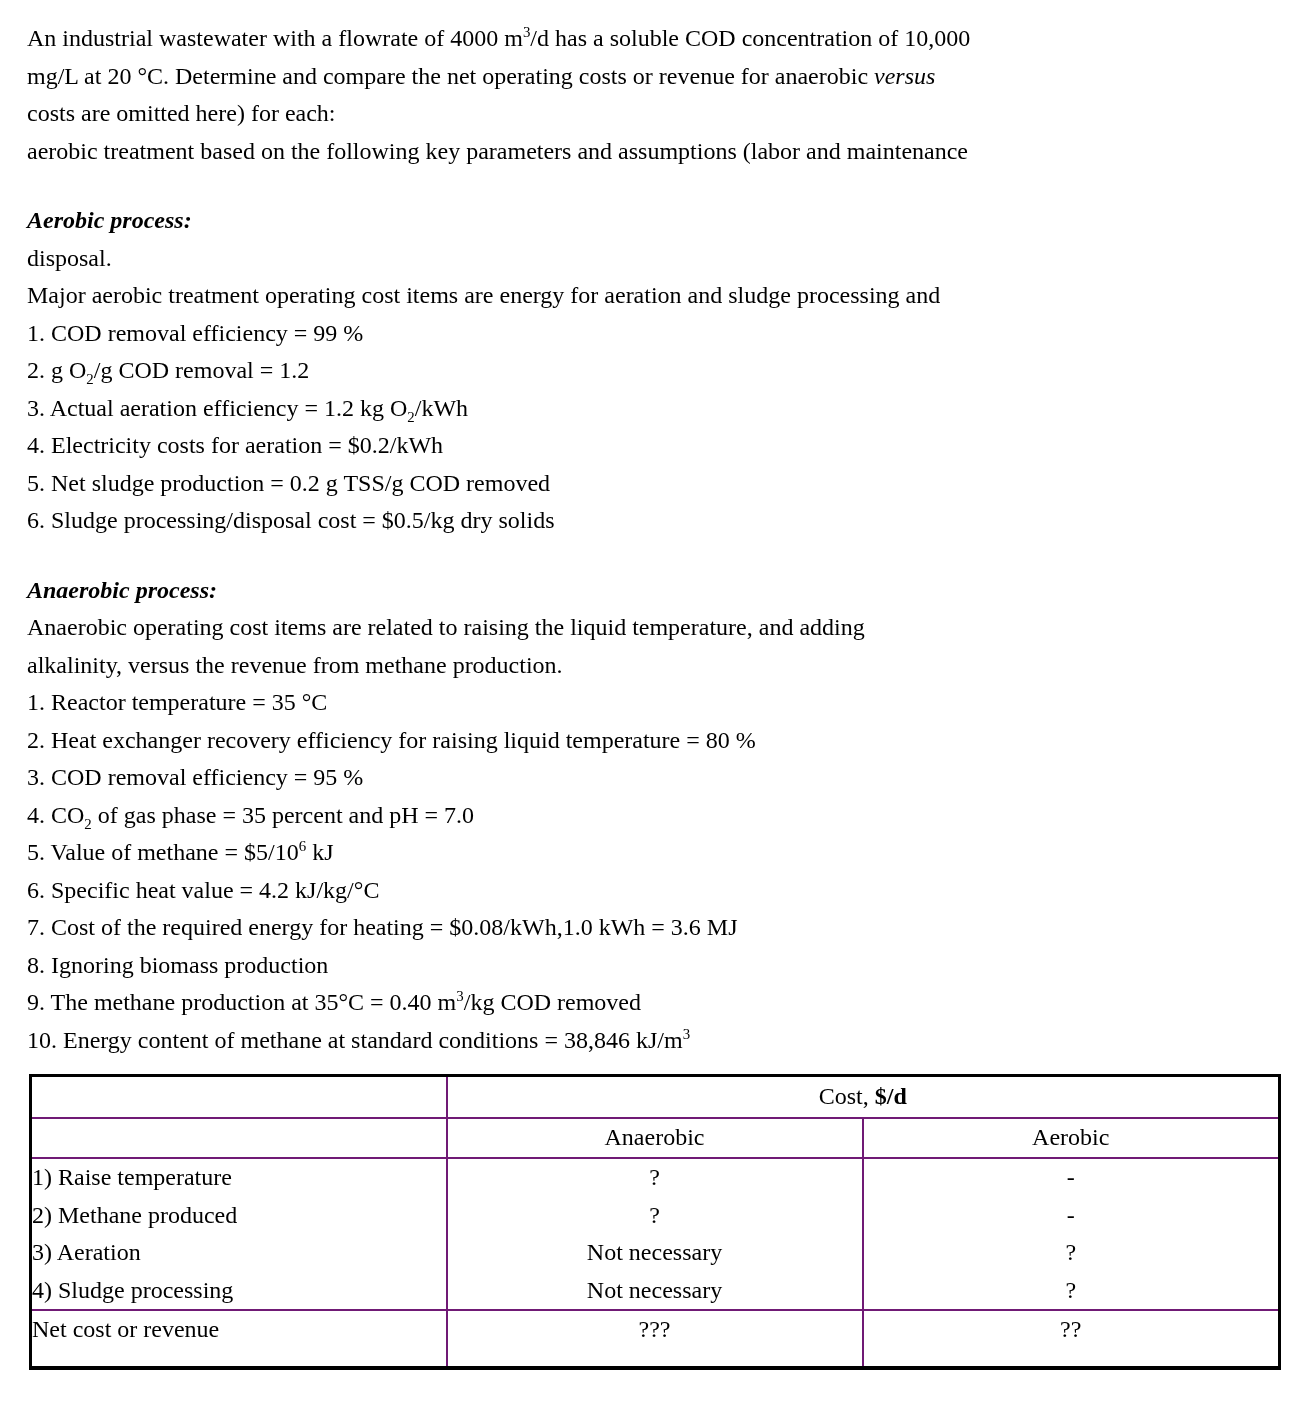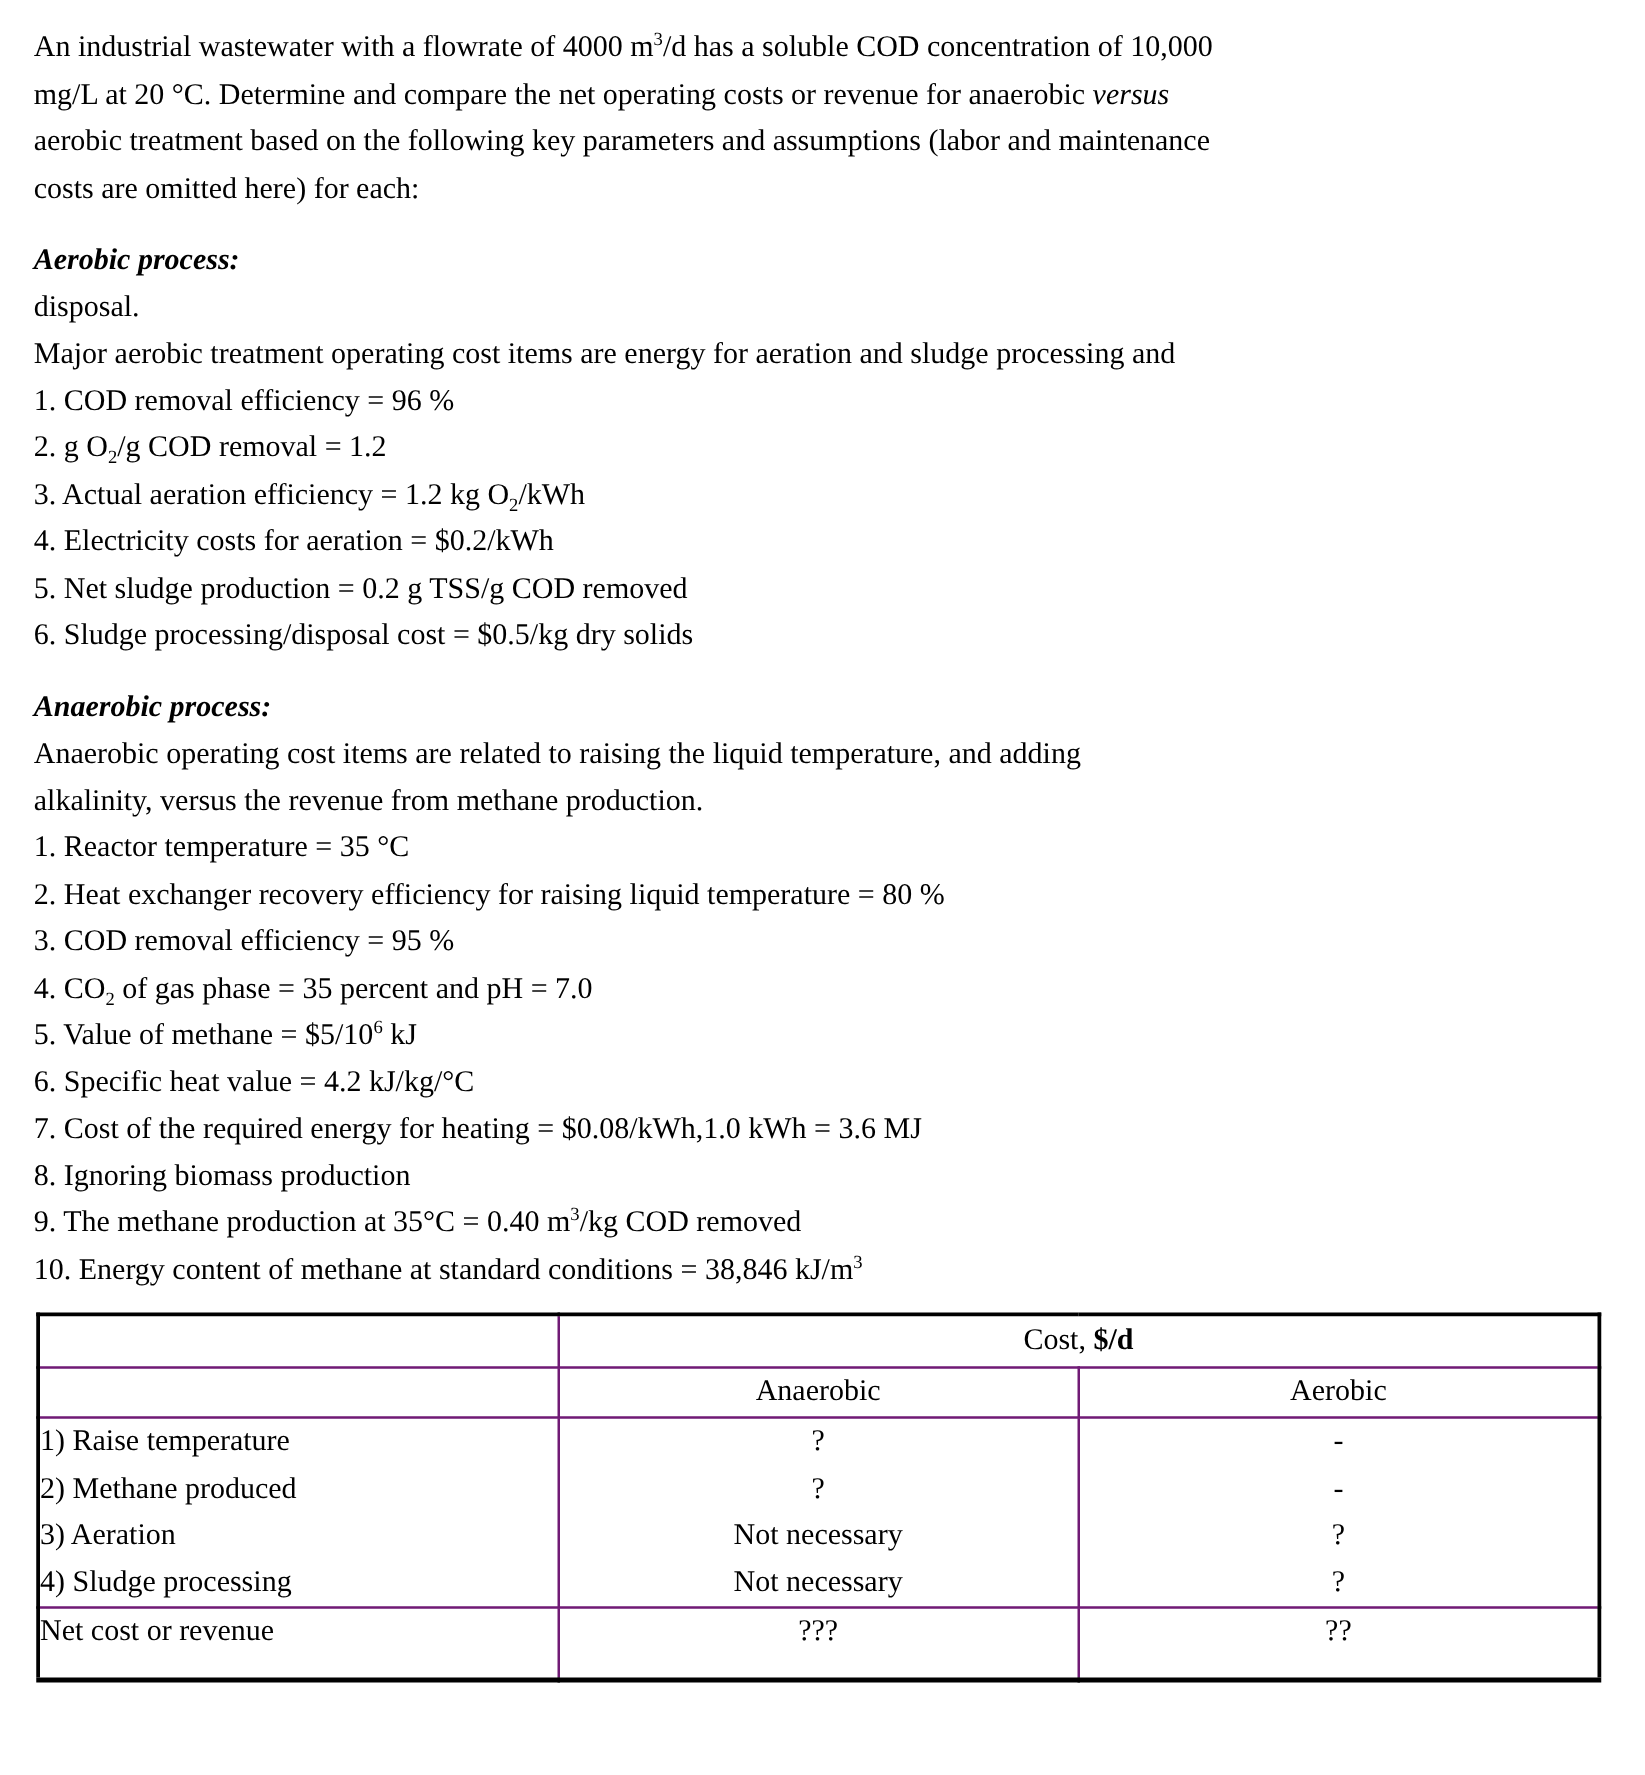--- a/index.html
+++ b/index.html
@@ -16,21 +16,21 @@
     padding: 20px 24px 0 27px;
     font-family: "Liberation Serif", "DejaVu Serif", serif;
     font-size: 24px;
     line-height: 37.5px;
     color: #000;
   }
   .line { white-space: nowrap; }
   .heading {
     font-weight: bold;
     font-style: italic;
-    margin: 20px 0 0 0;
+    margin: 32px 0 0 0;
     font-size: inherit;
     line-height: inherit;
   }
   sup, sub { font-size: 0.62em; line-height: 0; }
   sup { vertical-align: super; }
   sub { vertical-align: sub; }
   em { font-style: italic; }
   strong { font-weight: bold; }
 
   table.cost {
@@ -61,31 +61,31 @@
   }
 </style>
 </head>
 <body>
 
 <div class="page">
 
   <div class="para">
     <div class="line">An industrial wastewater with a flowrate of 4000 m<sup>3</sup>/d has a soluble COD concentration of 10,000</div>
     <div class="line">mg/L at 20 °C. Determine and compare the net operating costs or revenue for anaerobic <em>versus</em></div>
+    <div class="line">costs are omitted here) for each:</div>
     <div class="line">aerobic treatment based on the following key parameters and assumptions (labor and maintenance</div>
-    <div class="line">costs are omitted here) for each:</div>
   </div>
 
   <div class="heading">Aerobic process:</div>
   <div class="para">
     <div class="line">disposal.</div>
     <div class="line">Major aerobic treatment operating cost items are energy for aeration and sludge processing and</div>
   </div>
   <div class="list">
-    <div class="line">1. COD removal efficiency = 96 %</div>
+    <div class="line">1. COD removal efficiency = 99 %</div>
     <div class="line">2. g O<sub>2</sub>/g COD removal = 1.2</div>
     <div class="line">3. Actual aeration efficiency = 1.2 kg O<sub>2</sub>/kWh</div>
     <div class="line">4. Electricity costs for aeration = $0.2/kWh</div>
     <div class="line">5. Net sludge production = 0.2 g TSS/g COD removed</div>
     <div class="line">6. Sludge processing/disposal cost = $0.5/kg dry solids</div>
   </div>
 
   <div class="heading">Anaerobic process:</div>
   <div class="para">
     <div class="line">Anaerobic operating cost items are related to raising the liquid temperature, and adding</div>

